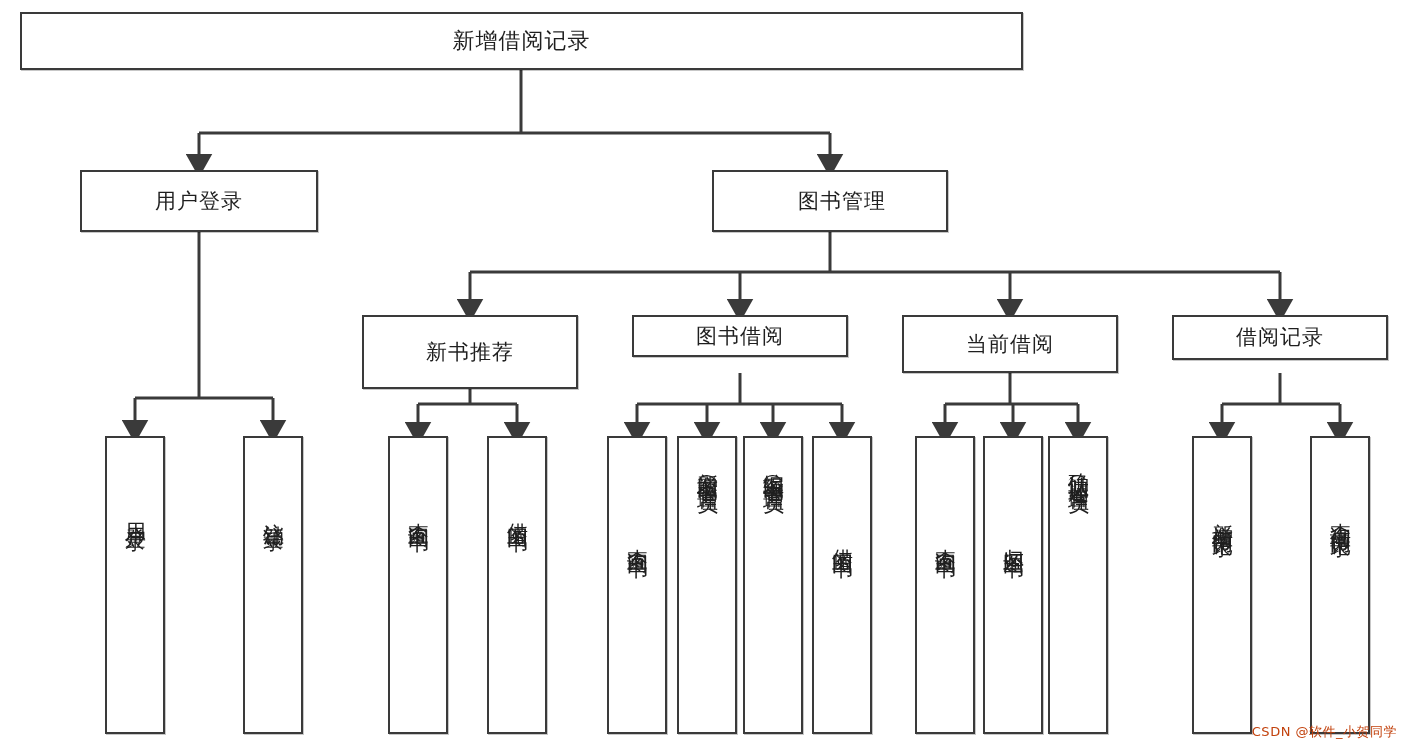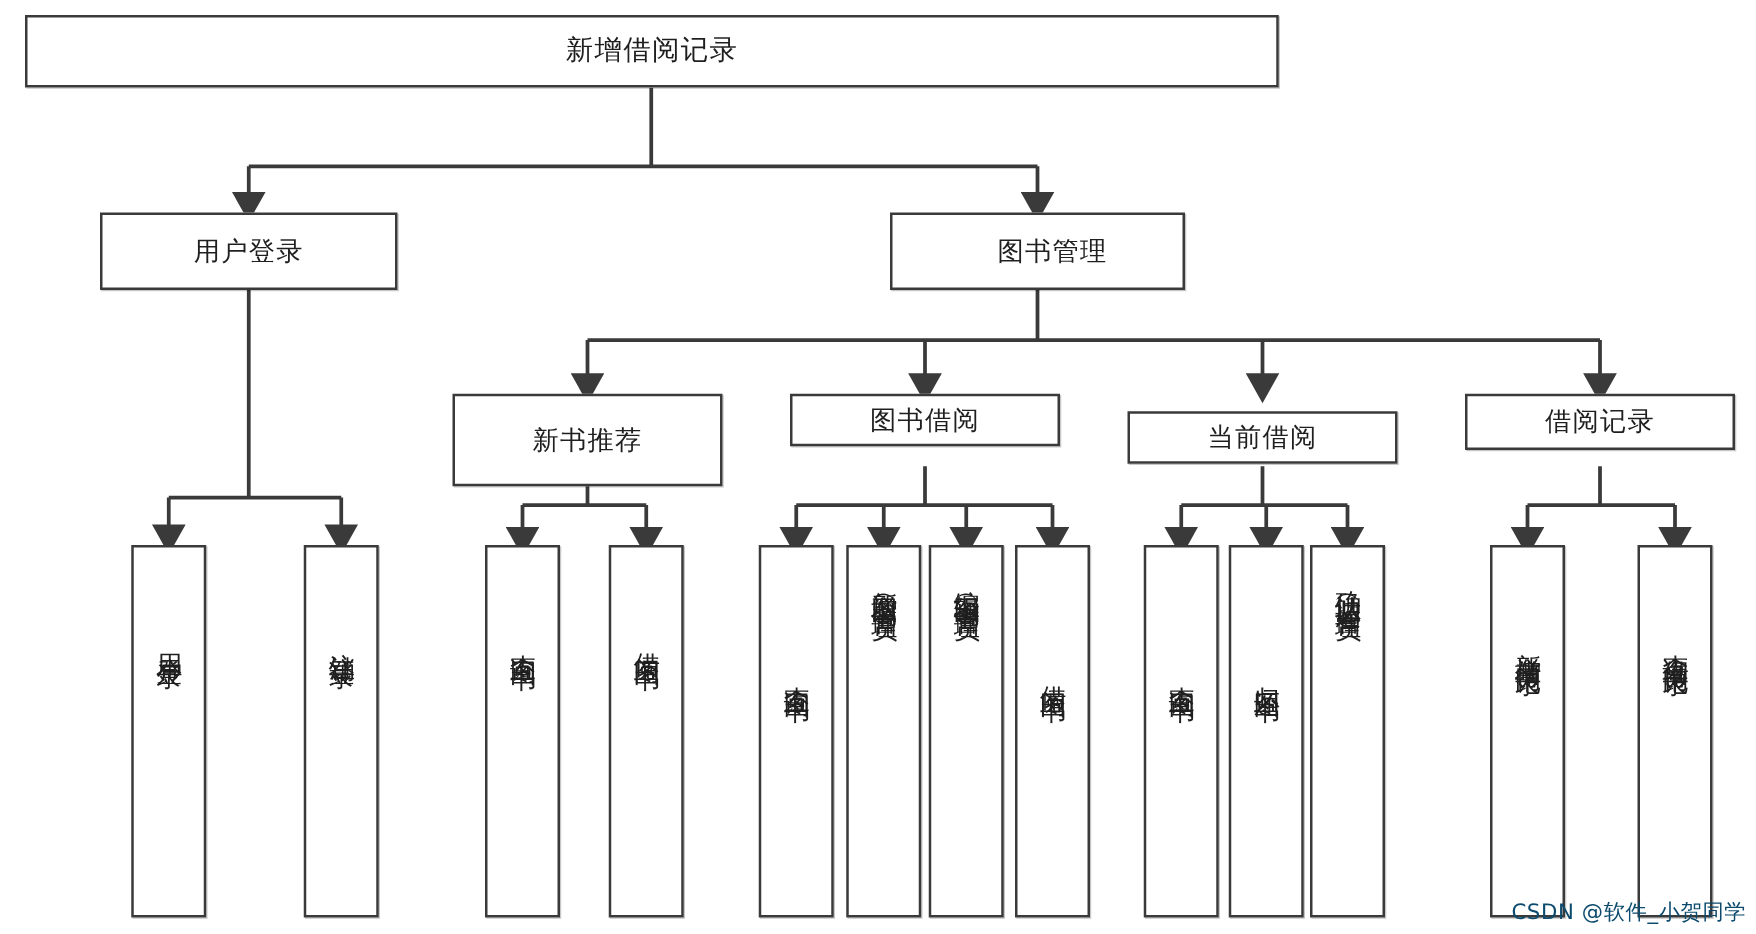--- a/index.html
+++ b/index.html
@@ -63,22 +63,22 @@
   .node.leaf.mid2 .label {
     padding-top: 80px;
   }
   .node.leaf.tall .label {
     padding-top: 4px;
   }
   .watermark {
     position: absolute;
     right: 8px;
     bottom: 6px;
-    font-size: 17px;
-    color: #0c4a6e;
+    font-size: 13px;
+    color: #c2410c;
     letter-spacing: 0.5px;
     white-space: nowrap;
   }
 </style>
 </head>
 <body>
 
 <div id="canvas">
 
   <svg class="connectors" viewBox="0 0 1405 747" xmlns="http://www.w3.org/2000/svg">
@@ -141,21 +141,21 @@
   <div class="node" style="left:712px; top:170px; width:236px; height:62px;padding-left:24px;">
     <span class="label">图书管理</span>
   </div>
 
   <div class="node" style="left:362px; top:315px; width:216px; height:74px;">
     <span class="label">新书推荐</span>
   </div>
   <div class="node" style="left:632px; top:315px; width:216px; height:42px;">
     <span class="label">图书借阅</span>
   </div>
-  <div class="node" style="left:902px; top:315px; width:216px; height:42px;margin-top:14px;">
+  <div class="node" style="left:902px; top:315px; width:216px; height:58px;">
     <span class="label">当前借阅</span>
   </div>
   <div class="node" style="left:1172px; top:315px; width:216px; height:45px;">
     <span class="label">借阅记录</span>
   </div>
 
   <div class="node leaf mid" style="left:105px; top:436px; width:60px; height:298px;">
     <span class="label">用户登录</span>
   </div>
   <div class="node leaf mid" style="left:243px; top:436px; width:60px; height:298px;">

